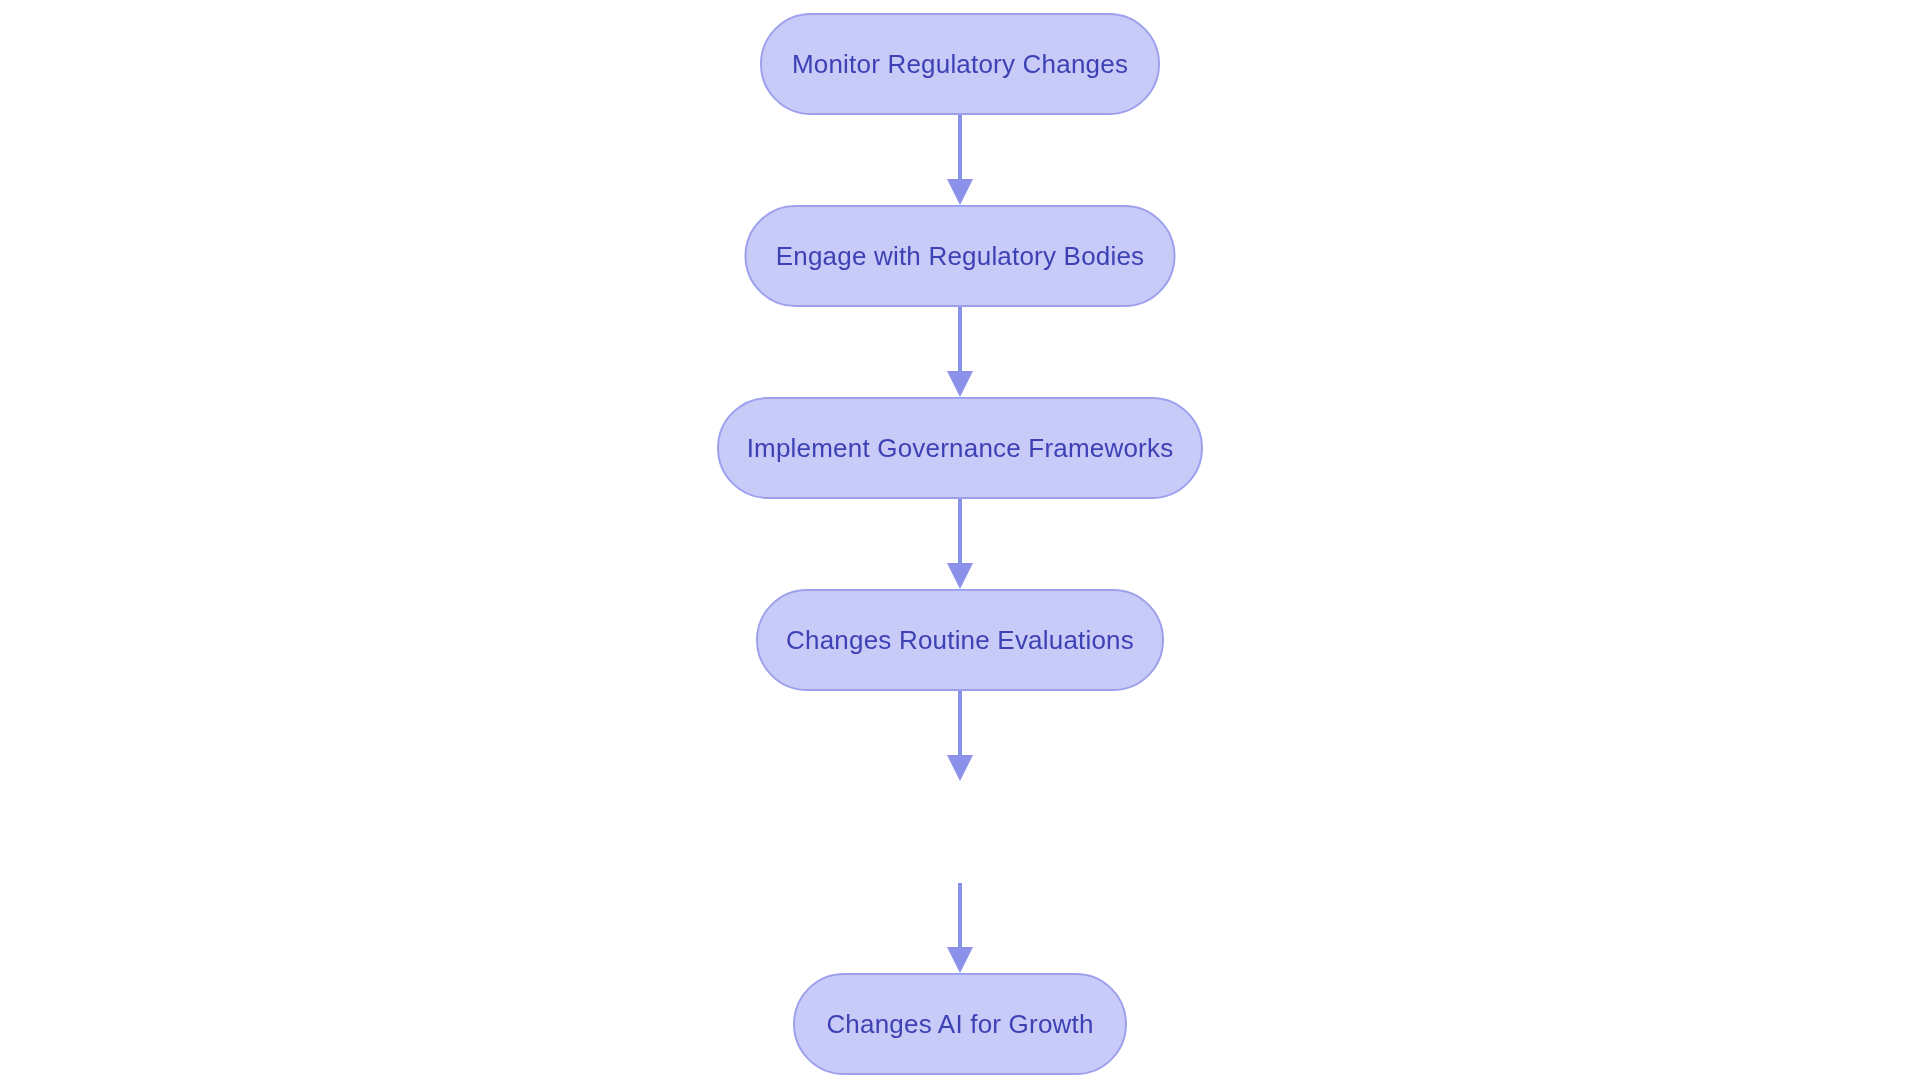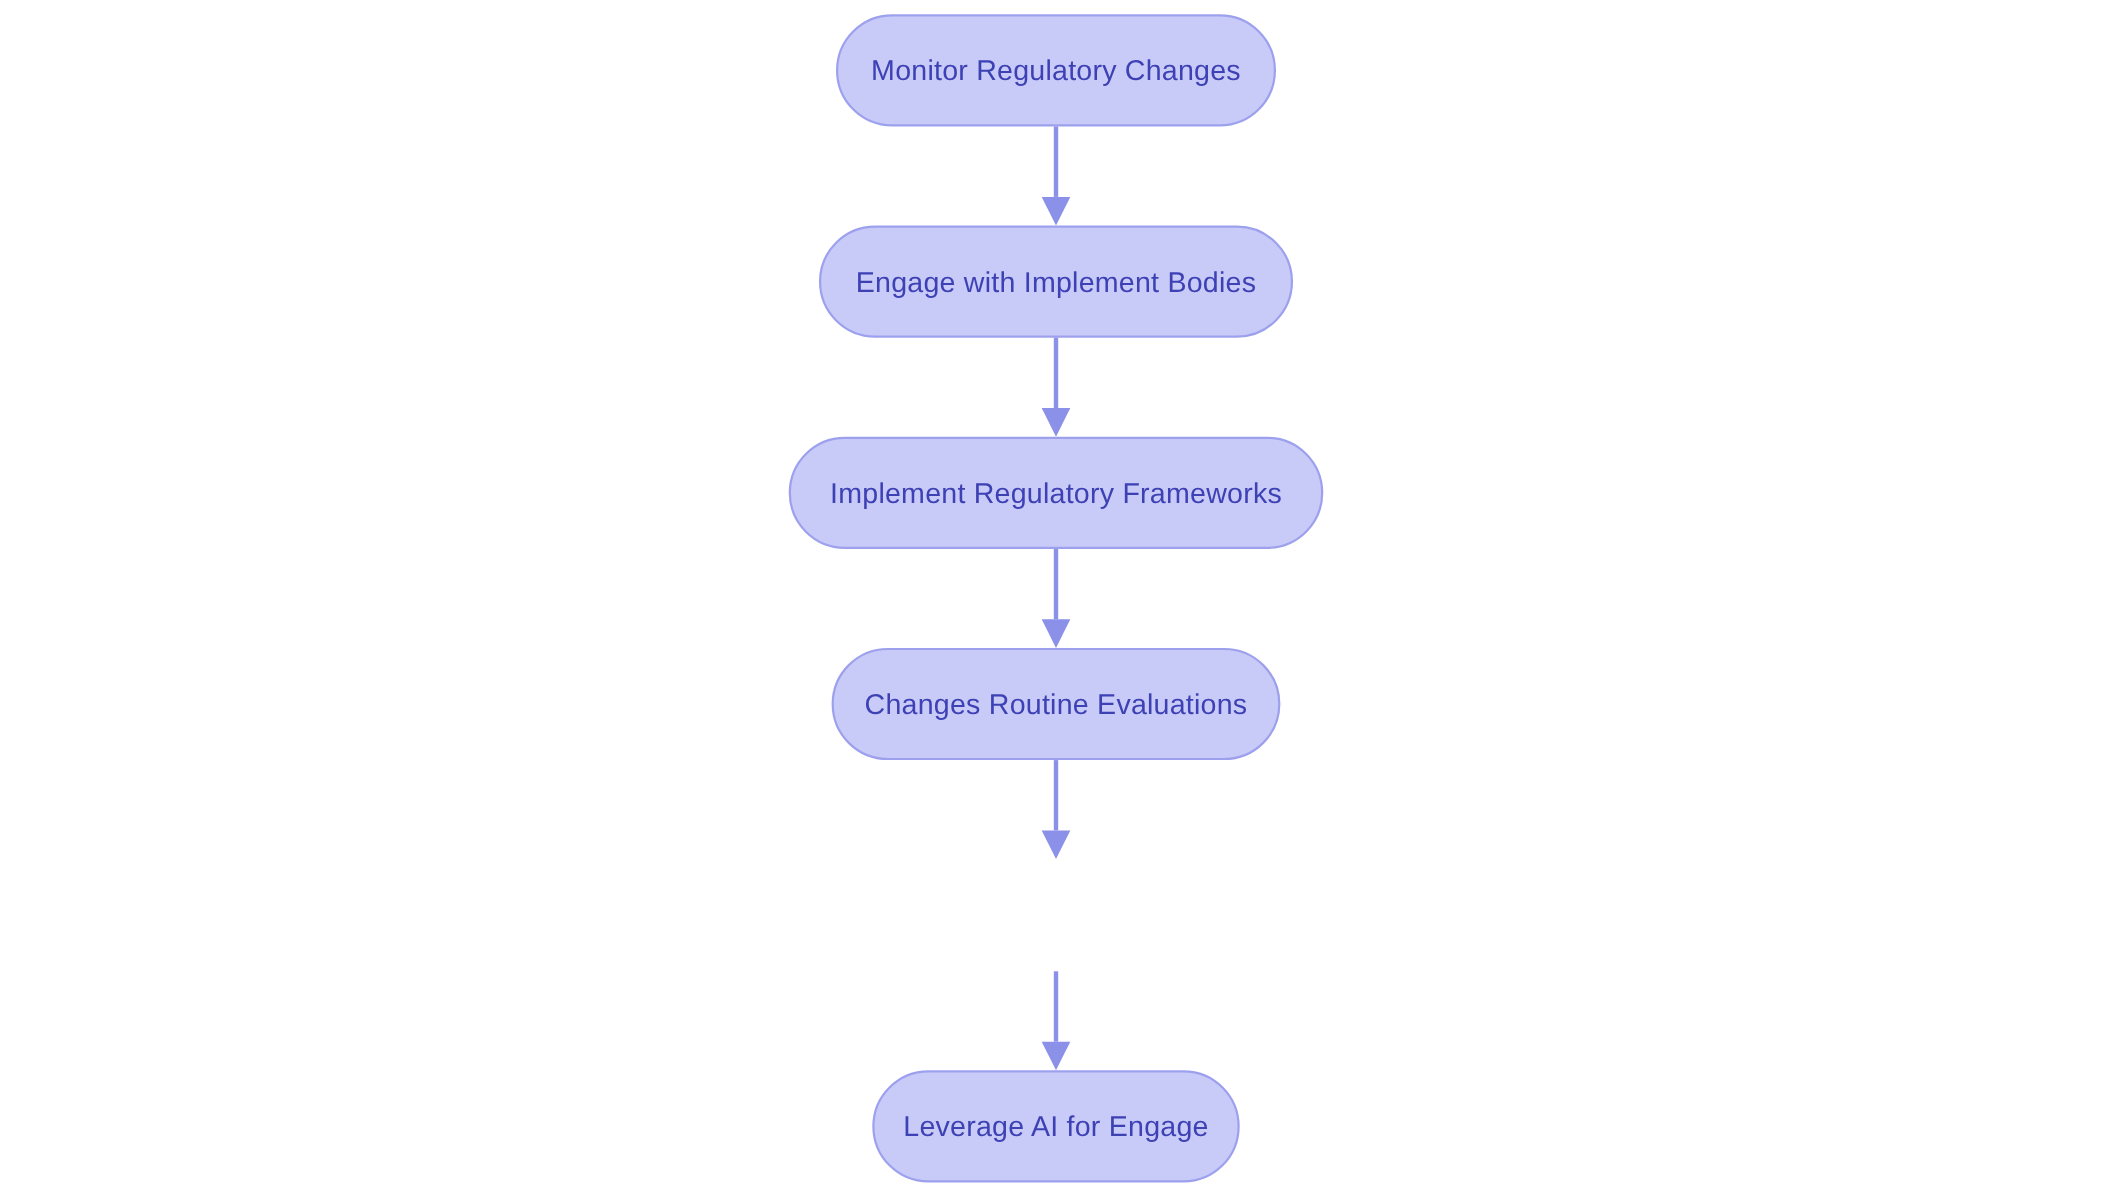--- a/index.html
+++ b/index.html
@@ -76,30 +76,30 @@
   <div class="node n1">
     <span>Monitor Regulatory Changes</span>
   </div>
 
   <div class="arrow a1">
     <div class="line"></div>
     <div class="head"></div>
   </div>
 
   <div class="node n2">
-    <span>Engage with Implement Bodies</span>
+    <span>Engage with Regulatory Bodies</span>
   </div>
 
   <div class="arrow a2">
     <div class="line"></div>
     <div class="head"></div>
   </div>
 
   <div class="node n3">
-    <span>Implement Regulatory Frameworks</span>
+    <span>Implement Governance Frameworks</span>
   </div>
 
   <div class="arrow a3">
     <div class="line"></div>
     <div class="head"></div>
   </div>
 
   <div class="node n4">
     <span>Changes Routine Evaluations</span>
   </div>
@@ -109,16 +109,16 @@
     <div class="head"></div>
   </div>
 
 
   <div class="arrow a5">
     <div class="line"></div>
     <div class="head"></div>
   </div>
 
   <div class="node n6">
-    <span>Leverage AI for Engage</span>
+    <span>Changes AI for Growth</span>
   </div>
 
 </div>
 
 </body></html>

